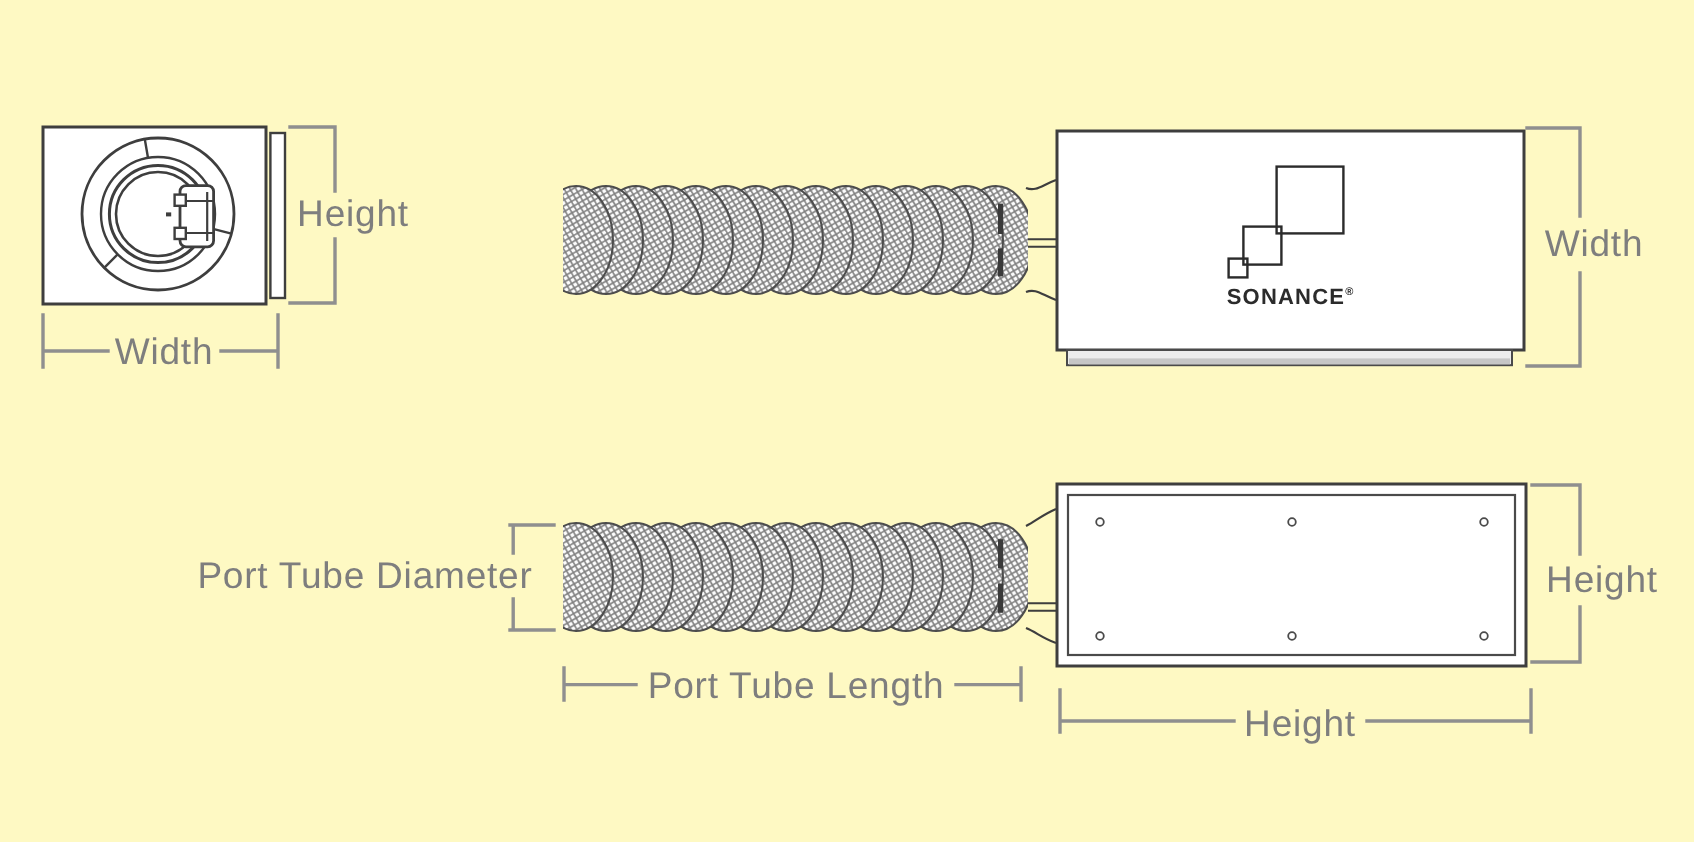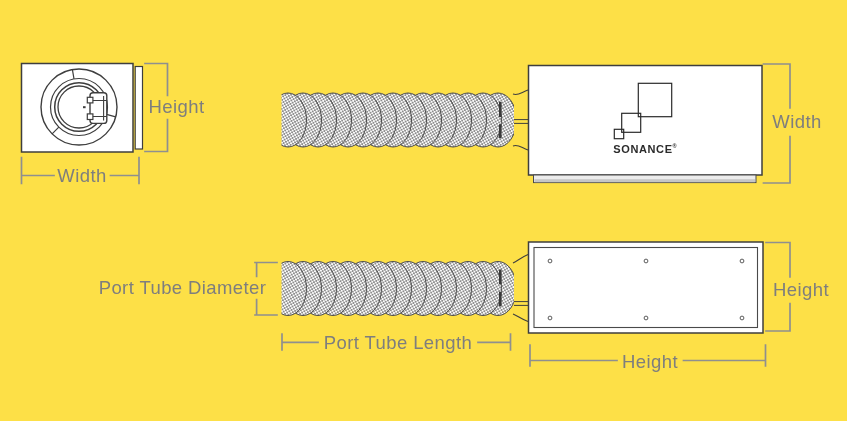--- a/index.html
+++ b/index.html
@@ -1,17 +1,17 @@
 <!DOCTYPE html>
 <html><head>
 <meta charset="utf-8">
 <style>
   html,body{margin:0;padding:0;background:#fff;}
   .canvas{
-    position:relative;width:847px;height:421px;background:#fde047;
+    position:relative;width:847px;height:421px;background:#fef9c3;
     font-family:"Liberation Sans",sans-serif;overflow:hidden;
   }
   .canvas svg{position:absolute;left:0;top:0;}
   .lbl{
     position:absolute;transform:translate(-50%,-50%);
     font-size:18.5px;color:#7e7e7e;letter-spacing:0.4px;white-space:nowrap;
     font-weight:400;
   }
   .logo-word{
     position:absolute;transform:translate(-50%,-50%);

